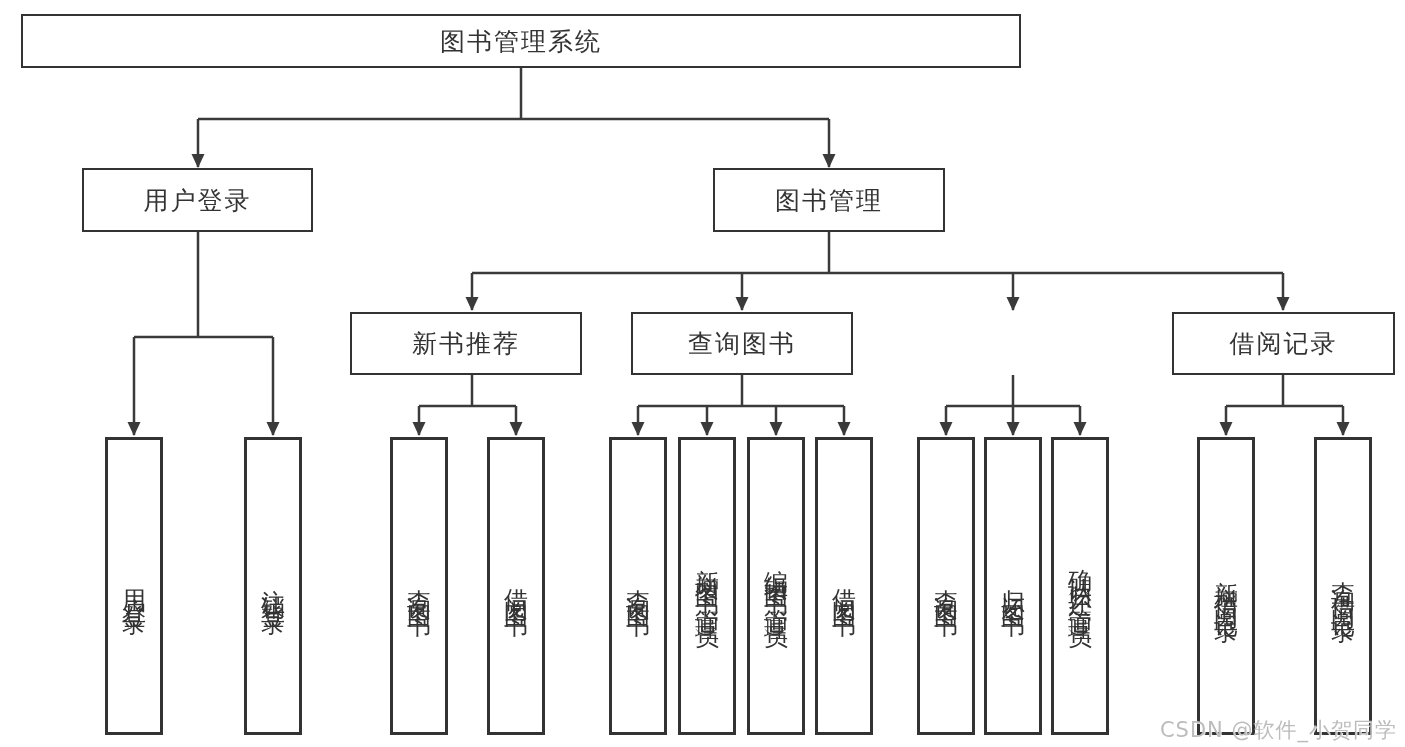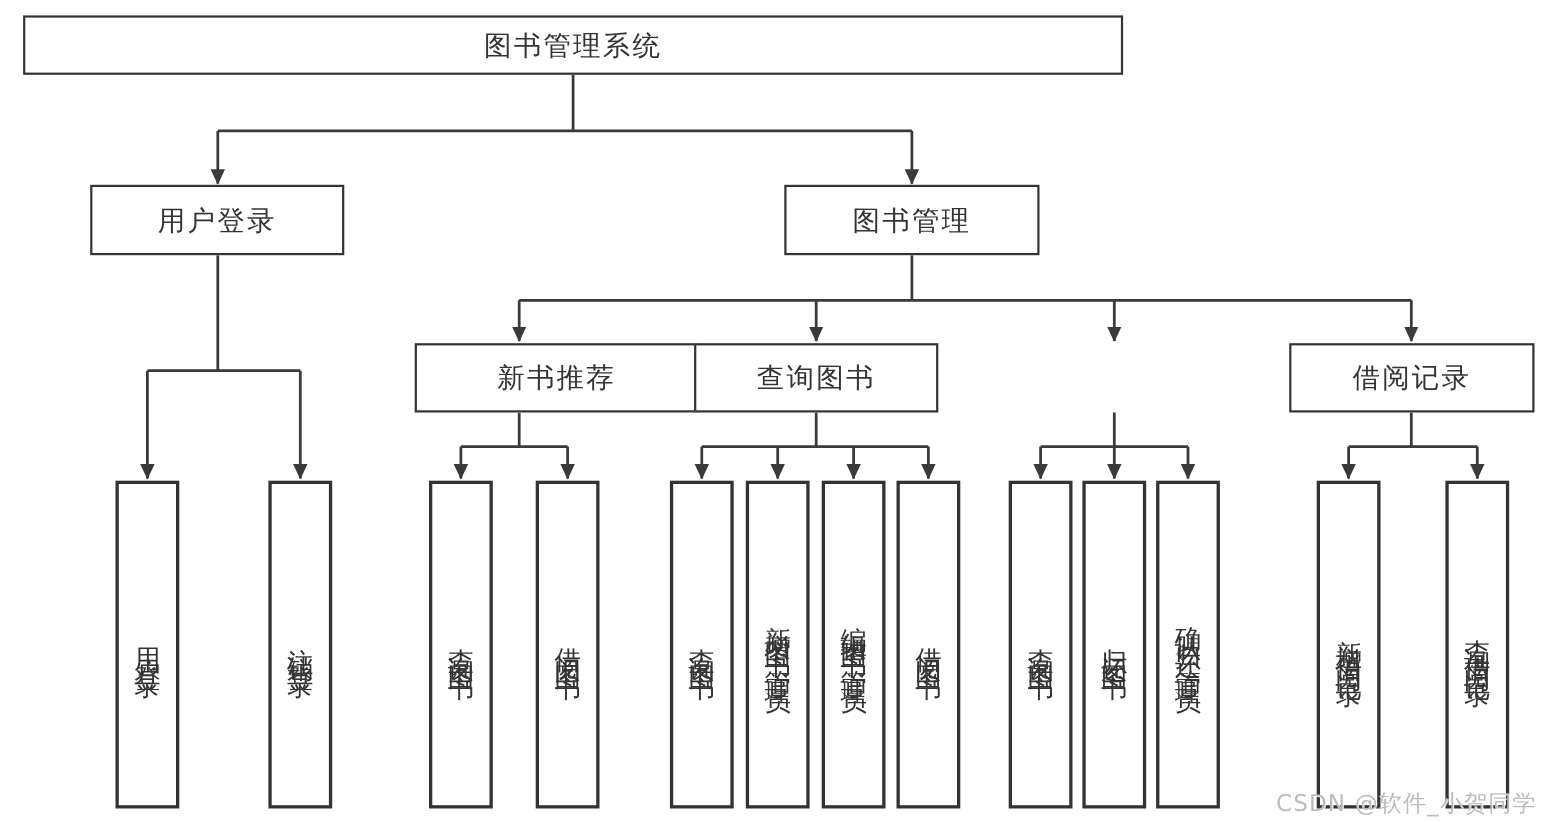--- a/index.html
+++ b/index.html
@@ -93,21 +93,21 @@
     <span>图书管理系统</span>
   </div>
 
   <div class="box h" style="left:82px;top:168px;width:231px;height:64px">
     <span>用户登录</span>
   </div>
   <div class="box h" style="left:713px;top:168px;width:232px;height:64px">
     <span>图书管理</span>
   </div>
 
-  <div class="box h" style="left:377px;top:312px;width:258px;height:63px">
+  <div class="box h" style="left:350px;top:312px;width:232px;height:63px">
     <span>新书推荐</span>
   </div>
   <div class="box h" style="left:631px;top:312px;width:222px;height:63px">
     <span>查询图书</span>
   </div>
   <div class="box h" style="left:1172px;top:312px;width:223px;height:63px">
     <span>借阅记录</span>
   </div>
 
   <div class="box leaf" style="left:105px;top:437px;width:58px;height:298px">

